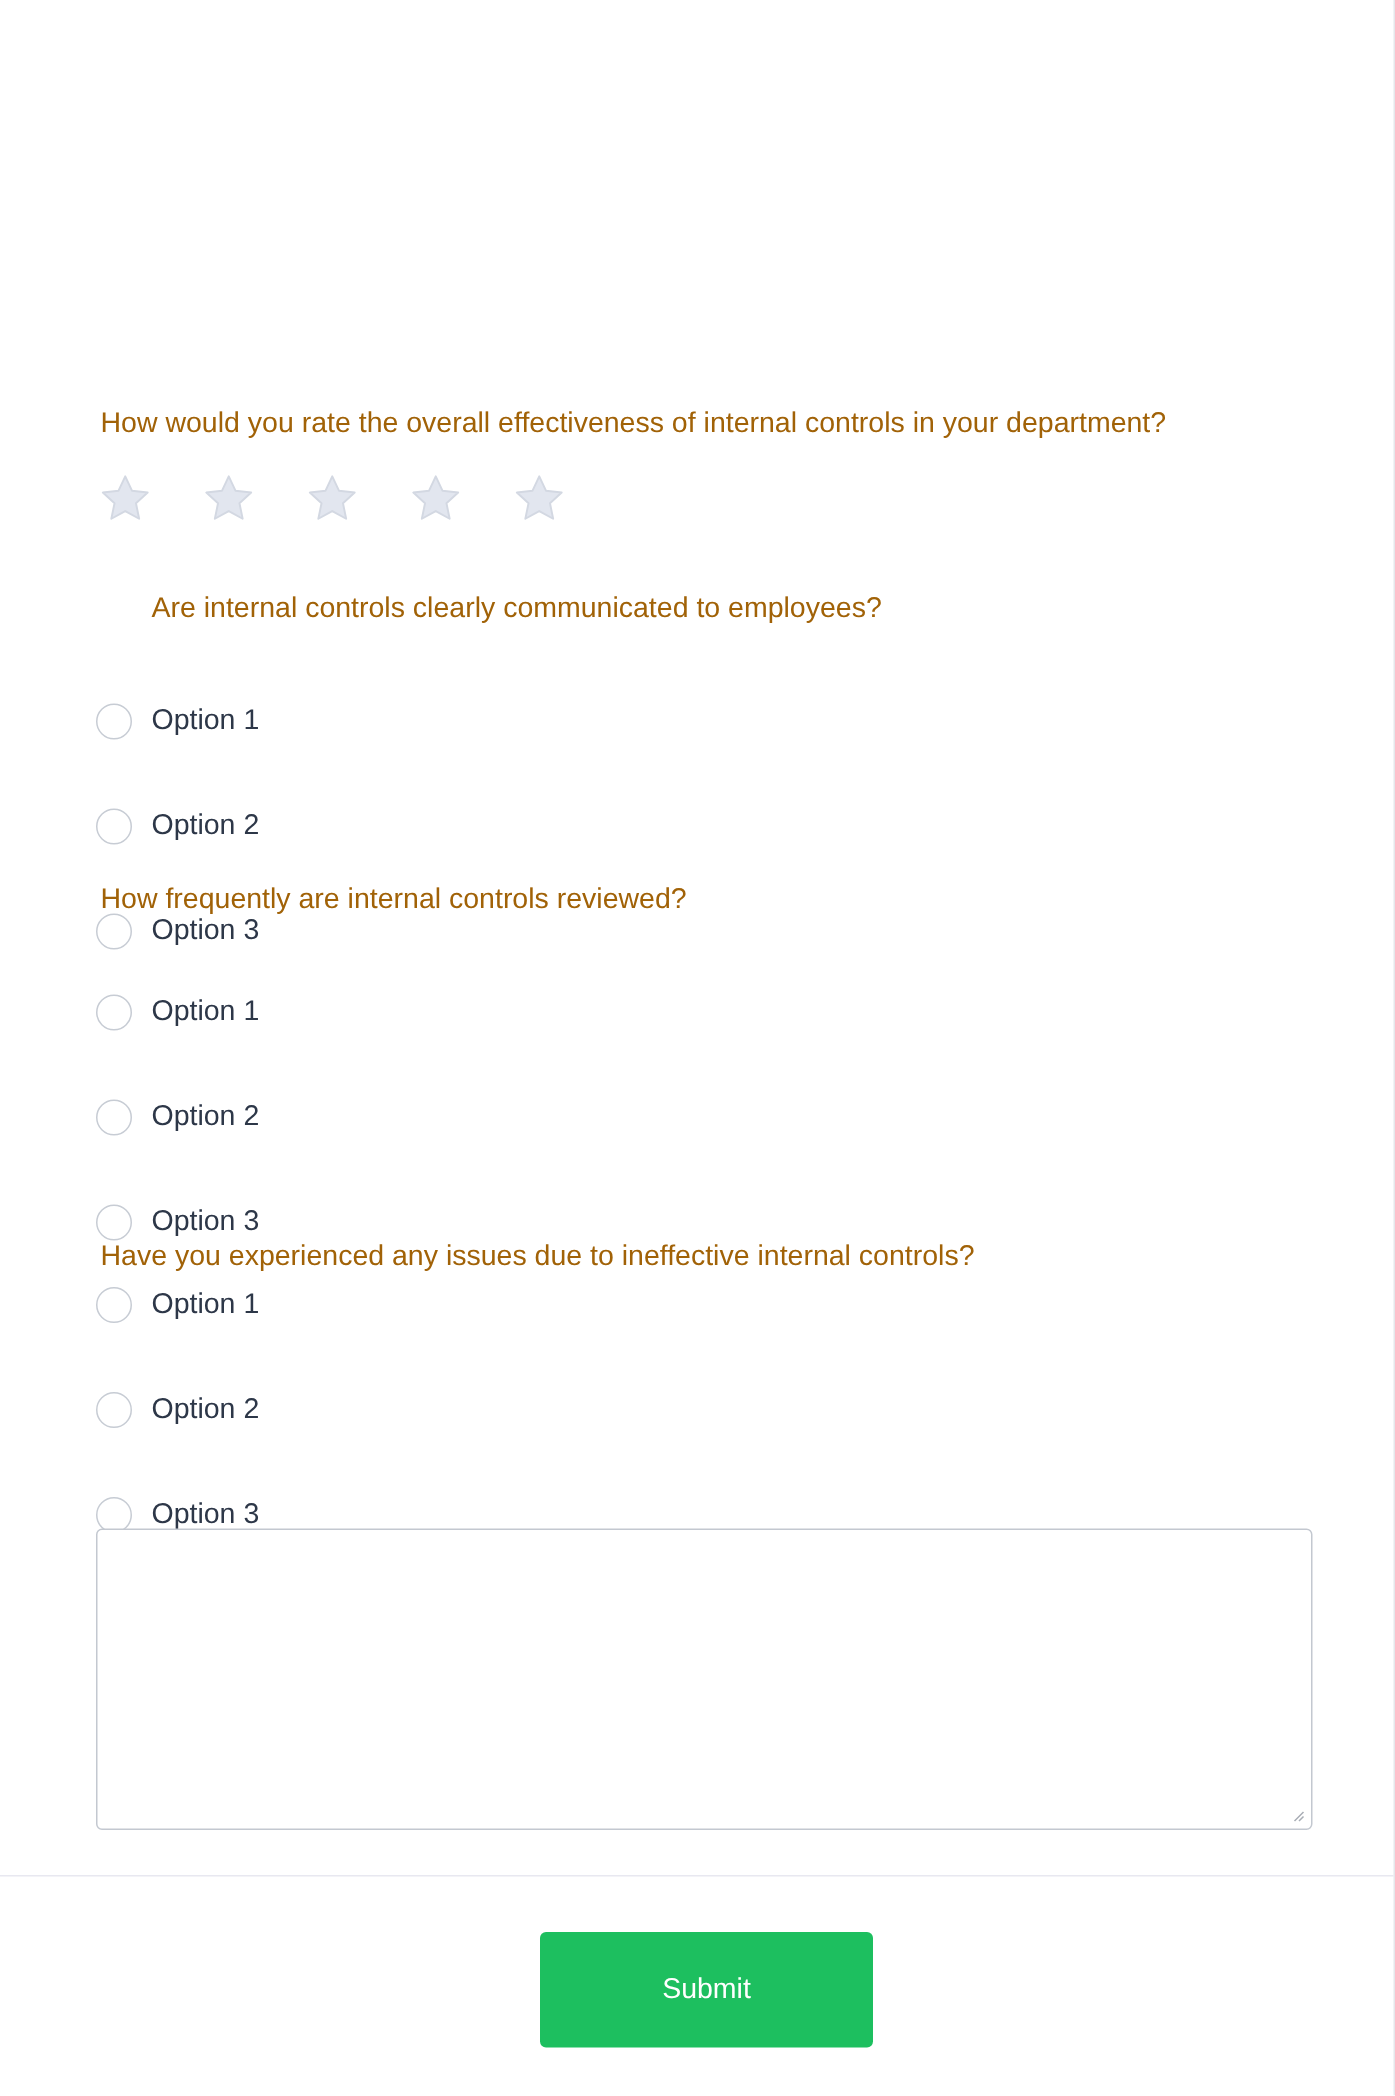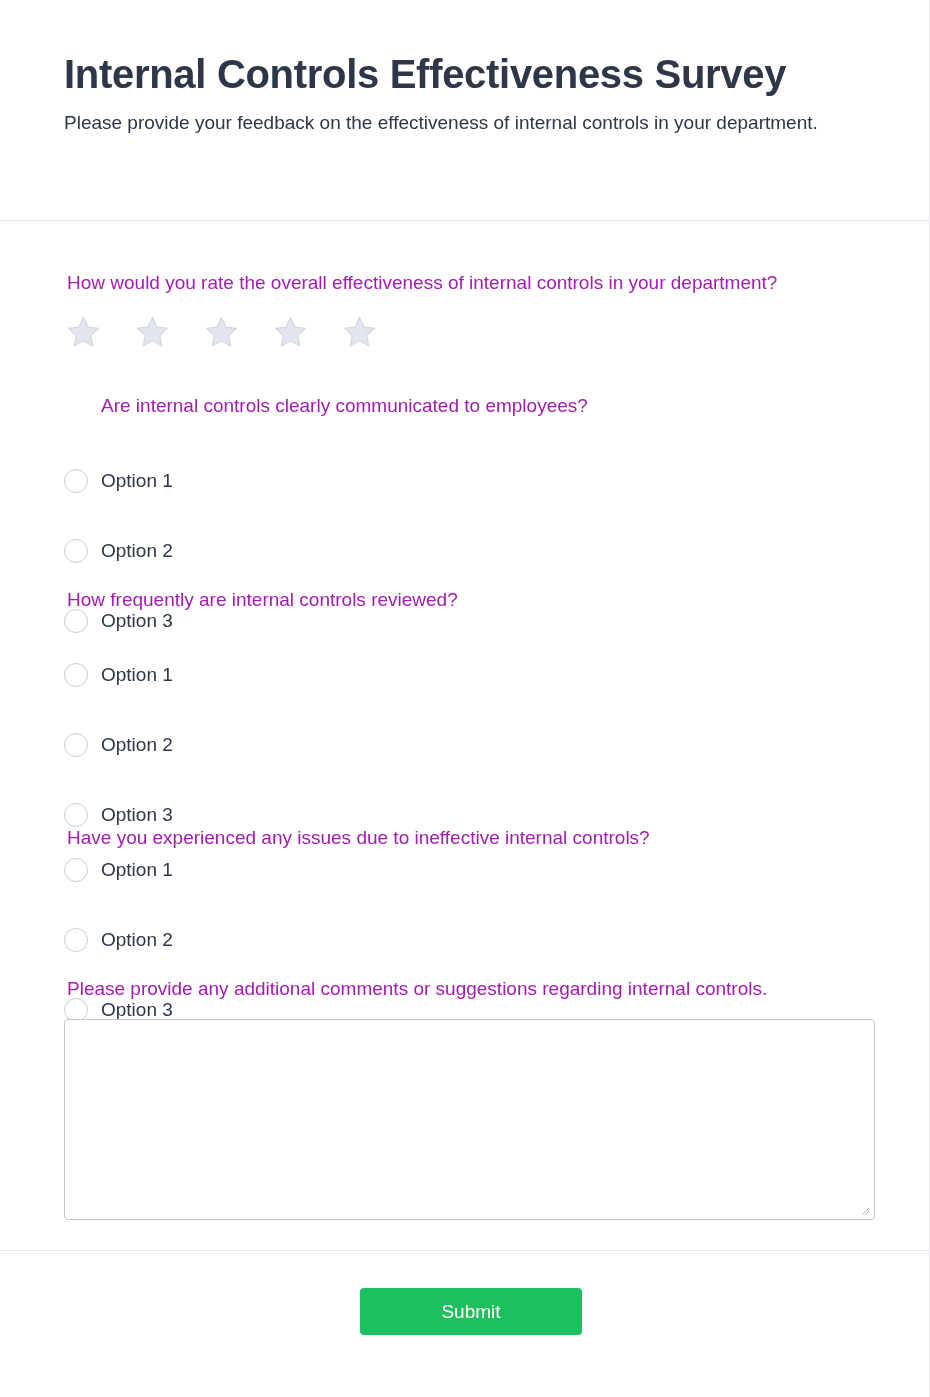--- a/index.html
+++ b/index.html
@@ -2,41 +2,37 @@
 <html><head>
   <meta charset="utf-8">
   <style>
     * { box-sizing: border-box; margin: 0; padding: 0; }
     html, body { width: 930px; height: 1397px; background: #ffffff; overflow: hidden; }
     body { font-family: "Liberation Sans", "DejaVu Sans", sans-serif; color: #1f2937; position: relative; }
     .card { position: absolute; left: 0; top: 0; width: 930px; height: 1397px; border-right: 1px solid #e5e7eb; background: #fff; }
     .header { position: absolute; left: 0; top: 0; width: 929px; height: 221px; border-bottom: 1px solid #e5e7eb; }
     .title { position: absolute; left: 64px; top: 52px; font-size: 40px; font-weight: bold; color: #2d3748; letter-spacing: -0.3px; white-space: nowrap; }
     .subtitle { position: absolute; left: 64px; top: 107px; width: 760px; font-size: 19px; line-height: 32px; color: #2d3748; }
-    .question { position: absolute; left: 67px; font-size: 19px; color: #a21caf; white-space: nowrap; }
+    .question { position: absolute; left: 67px; font-size: 19px; color: #a16207; white-space: nowrap; }
     .stars { position: absolute; left: 64px; top: 313px; display: flex; gap: 30px; }
     .star { width: 39px; height: 39px; cursor: pointer; }
     .options { position: absolute; left: 64px; }
     .option { display: flex; align-items: center; height: 38px; cursor: pointer; margin-top: 32px; }
     .radio { width: 24px; height: 24px; border: 1.5px solid #c7ccd4; border-radius: 50%; background: #fff; flex: none; }
     .option-label { margin-left: 13px; font-size: 19px; color: #2d3748; }
     .comments { position: absolute; left: 64px; top: 1019px; width: 811px; height: 201px; border: 1px solid #c3c8d0; border-radius: 4px; background: #fff; resize: none; }
     .resize-grip { position: absolute; right: 4px; bottom: 4px; width: 9px; height: 9px; }
     .footer-line { position: absolute; left: 0; top: 1250px; width: 929px; height: 1px; background: #e8e8f0; }
-    .submit { position: absolute; left: 360px; top: 1288px; width: 222px; height: 47px; background: #1dbf5f; border: none; border-radius: 4px; color: #fff; font-size: 19px; font-family: "Liberation Sans", sans-serif; display: flex; align-items: center; justify-content: center; cursor: pointer; }
+    .submit { position: absolute; left: 360px; top: 1288px; width: 222px; height: 77px; background: #1dbf5f; border: none; border-radius: 4px; color: #fff; font-size: 19px; font-family: "Liberation Sans", sans-serif; display: flex; align-items: center; justify-content: center; cursor: pointer; }
   </style>
 </head>
 <body>
 
 <div class="card">
 
-  <div class="header">
-    <h1 class="title">Internal Controls Effectiveness Survey</h1>
-    <p class="subtitle">Please provide your feedback on the effectiveness of internal controls in your department.</p>
-  </div>
 
   <div class="question" style="top:272px;">How would you rate the overall effectiveness of internal controls in your department?</div>
   <div class="stars">
     <svg class="star" viewBox="0 0 24 24">
         <path d="M12 2.8l2.75 5.9 6.45.75-4.8 4.4 1.3 6.35L12 17.05 6.3 20.2l1.3-6.35-4.8-4.4 6.45-.75z" fill="#e2e6ef" stroke="#d3d8e2" stroke-width="0.8" stroke-linejoin="round"></path>
       </svg>
     <svg class="star" viewBox="0 0 24 24">
         <path d="M12 2.8l2.75 5.9 6.45.75-4.8 4.4 1.3 6.35L12 17.05 6.3 20.2l1.3-6.35-4.8-4.4 6.45-.75z" fill="#e2e6ef" stroke="#d3d8e2" stroke-width="0.8" stroke-linejoin="round"></path>
       </svg>
     <svg class="star" viewBox="0 0 24 24">
@@ -91,21 +87,20 @@
     <label class="option">
         <span class="radio"></span>
         <span class="option-label">Option 2</span>
       </label>
     <label class="option">
         <span class="radio"></span>
         <span class="option-label">Option 3</span>
       </label>
   </div>
 
-  <div class="question" style="top:978px;">Please provide any additional comments or suggestions regarding internal controls.</div>
   <div class="comments">
     <svg class="resize-grip" viewBox="0 0 9 9">
         <path d="M8 2L2 8M8 5L5 8" stroke="#a8adb5" stroke-width="1"></path>
       </svg>
   </div>
 
   <div class="footer-line"></div>
 
   <button class="submit">Submit</button>
 </div>

